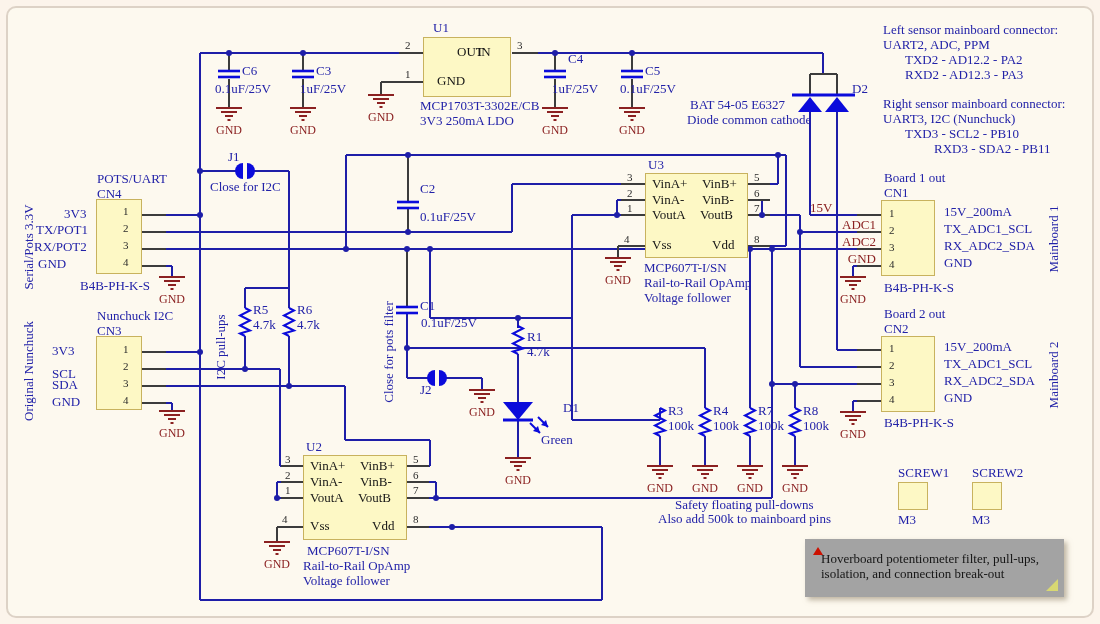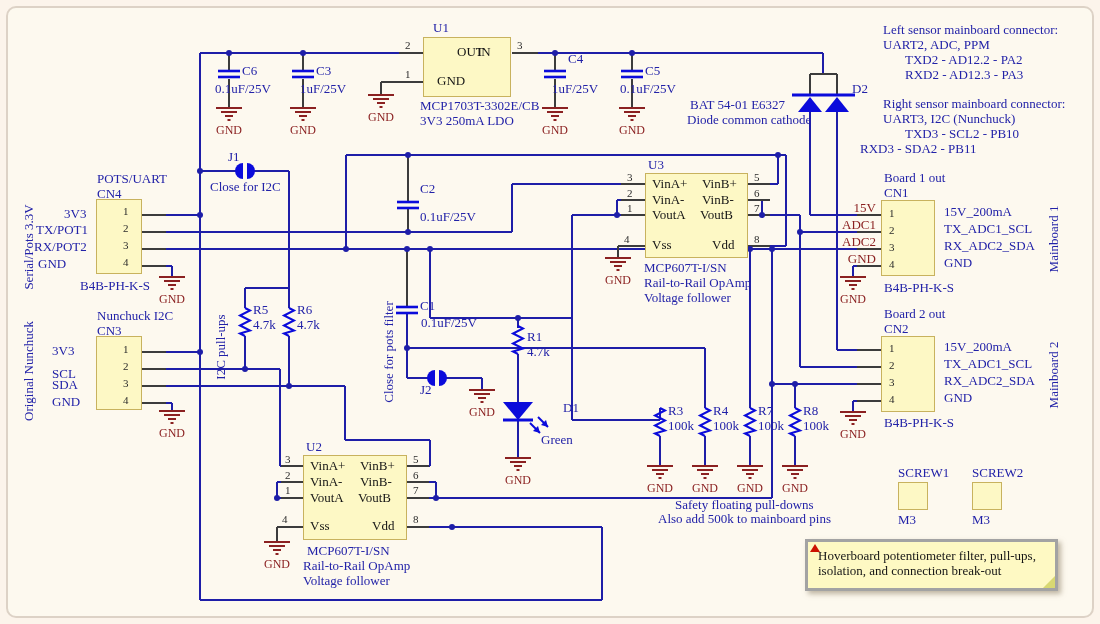--- a/index.html
+++ b/index.html
@@ -6,21 +6,21 @@
   #app{position:relative;width:1100px;height:624px;font-family:"Liberation Serif","DejaVu Serif",serif;overflow:hidden;background:#fcf4eb;}
   #frame{position:absolute;left:6px;top:6px;width:1084px;height:608px;background:#fdf9ef;border:2px solid #ddd2c6;border-radius:10px;}
   #wires{position:absolute;left:0;top:0;}
   .lbl{position:absolute;font-size:13px;color:#2222a8;white-space:nowrap;line-height:1.1;}
   .blkt{color:#151515;}
   .red{color:#8b2121;}
   .pin{position:absolute;font-size:11px;color:#2b2b2b;white-space:nowrap;}
   .gndtxt{position:absolute;font-size:12px;color:#8b2121;transform:translateX(-50%);white-space:nowrap;}
   .box{position:absolute;background:#fdf8c5;border:1.5px solid #c8b25e;box-sizing:border-box;}
   .vtext{position:absolute;font-size:13px;color:#2222a8;white-space:nowrap;transform:translate(-50%,-50%) rotate(-90deg);}
-  .note{position:absolute;background:#fef9c3;border:3px solid #a3a3a3;box-shadow:3px 3px 5px rgba(140,125,100,.55);}
+  .note{position:absolute;background:#a3a3a3;border:6px solid #a3a3a3;box-shadow:3px 3px 5px rgba(140,125,100,.55);}
   .note .fold{position:absolute;right:0;bottom:0;width:0;height:0;border-style:solid;border-width:0 0 12px 12px;border-color:transparent transparent #d8d872 transparent;}
   .note .mark{position:absolute;left:2px;top:2px;width:0;height:0;border-left:5px solid transparent;border-right:5px solid transparent;border-bottom:8px solid #cc1100;}
 </style>
 </head>
 <body>
 
 <div id="app">
   <div id="frame"></div>
   <svg id="wires" width="1100" height="624">
       <line x1="200" y1="53" x2="425" y2="53" stroke="#1e1ea8" stroke-width="2"></line>
@@ -305,31 +305,31 @@
   <div class="lbl" style="left:242px;top:64px">C6</div>
   <div class="lbl" style="left:215px;top:82px">0.1uF/25V</div>
   <div class="lbl" style="left:316px;top:64px">C3</div>
   <div class="lbl" style="left:300px;top:82px">1uF/25V</div>
   <div class="lbl" style="left:568px;top:52px">C4</div>
   <div class="lbl" style="left:552px;top:82px">1uF/25V</div>
   <div class="lbl" style="left:645px;top:64px">C5</div>
   <div class="lbl" style="left:620px;top:82px">0.1uF/25V</div>
 
   <div class="lbl" style="left:852px;top:82px">D2</div>
-  <div class="lbl" style="left:690px;top:98px">BAT 54-01 E6327</div>
+  <div class="lbl" style="left:690px;top:98px">BAT 54-05 E6327</div>
   <div class="lbl" style="left:687px;top:113px">Diode common cathode</div>
 
   <div class="lbl" style="left:883px;top:23px">Left sensor mainboard connector:</div>
   <div class="lbl" style="left:883px;top:38px">UART2, ADC, PPM</div>
   <div class="lbl" style="left:905px;top:53px">TXD2 - AD12.2 - PA2</div>
   <div class="lbl" style="left:905px;top:68px">RXD2 - AD12.3 - PA3</div>
   <div class="lbl" style="left:883px;top:97px">Right sensor mainboard connector:</div>
   <div class="lbl" style="left:883px;top:112px">UART3, I2C (Nunchuck)</div>
   <div class="lbl" style="left:905px;top:127px">TXD3 - SCL2 - PB10</div>
-  <div class="lbl" style="left:860px;top:142px">RXD3 - SDA2 - PB11</div>
+  <div class="lbl" style="left:934px;top:142px">RXD3 - SDA2 - PB11</div>
 
   <div class="lbl" style="left:97px;top:172px">POTS/UART</div>
   <div class="lbl" style="left:97px;top:187px">CN4</div>
   <div class="box" style="left:96px;top:199px;width:46px;height:75px"></div>
   <div class="pin" style="left:123px;top:205px">1</div>
   <div class="pin" style="left:123px;top:222px">2</div>
   <div class="pin" style="left:123px;top:239px">3</div>
   <div class="pin" style="left:123px;top:256px">4</div>
   <div class="lbl" style="left:64px;top:207px">3V3</div>
   <div class="lbl" style="left:36px;top:223px">TX/POT1</div>
@@ -393,21 +393,21 @@
   <div class="lbl" style="left:644px;top:276px">Rail-to-Rail OpAmp</div>
   <div class="lbl" style="left:644px;top:291px">Voltage follower</div>
 
   <div class="lbl" style="left:884px;top:171px">Board 1 out</div>
   <div class="lbl" style="left:884px;top:186px">CN1</div>
   <div class="box" style="left:881px;top:200px;width:54px;height:76px"></div>
   <div class="pin" style="left:889px;top:207px">1</div>
   <div class="pin" style="left:889px;top:224px">2</div>
   <div class="pin" style="left:889px;top:241px">3</div>
   <div class="pin" style="left:889px;top:258px">4</div>
-  <div class="lbl red" style="left:810px;top:201px;width:66px;text-align:right">15V</div>
+  <div class="lbl red" style="left:810px;top:201px;width:66px;text-align:left">15V</div>
   <div class="lbl red" style="left:810px;top:218px;width:66px;text-align:right">ADC1</div>
   <div class="lbl red" style="left:810px;top:235px;width:66px;text-align:right">ADC2</div>
   <div class="lbl red" style="left:810px;top:252px;width:66px;text-align:right">GND</div>
   <div class="lbl" style="left:944px;top:205px">15V_200mA</div>
   <div class="lbl" style="left:944px;top:222px">TX_ADC1_SCL</div>
   <div class="lbl" style="left:944px;top:239px">RX_ADC2_SDA</div>
   <div class="lbl" style="left:944px;top:256px">GND</div>
   <div class="lbl" style="left:884px;top:281px">B4B-PH-K-S</div>
   <div class="vtext" style="left:1054px;top:239px">Mainboard 1</div>
 

